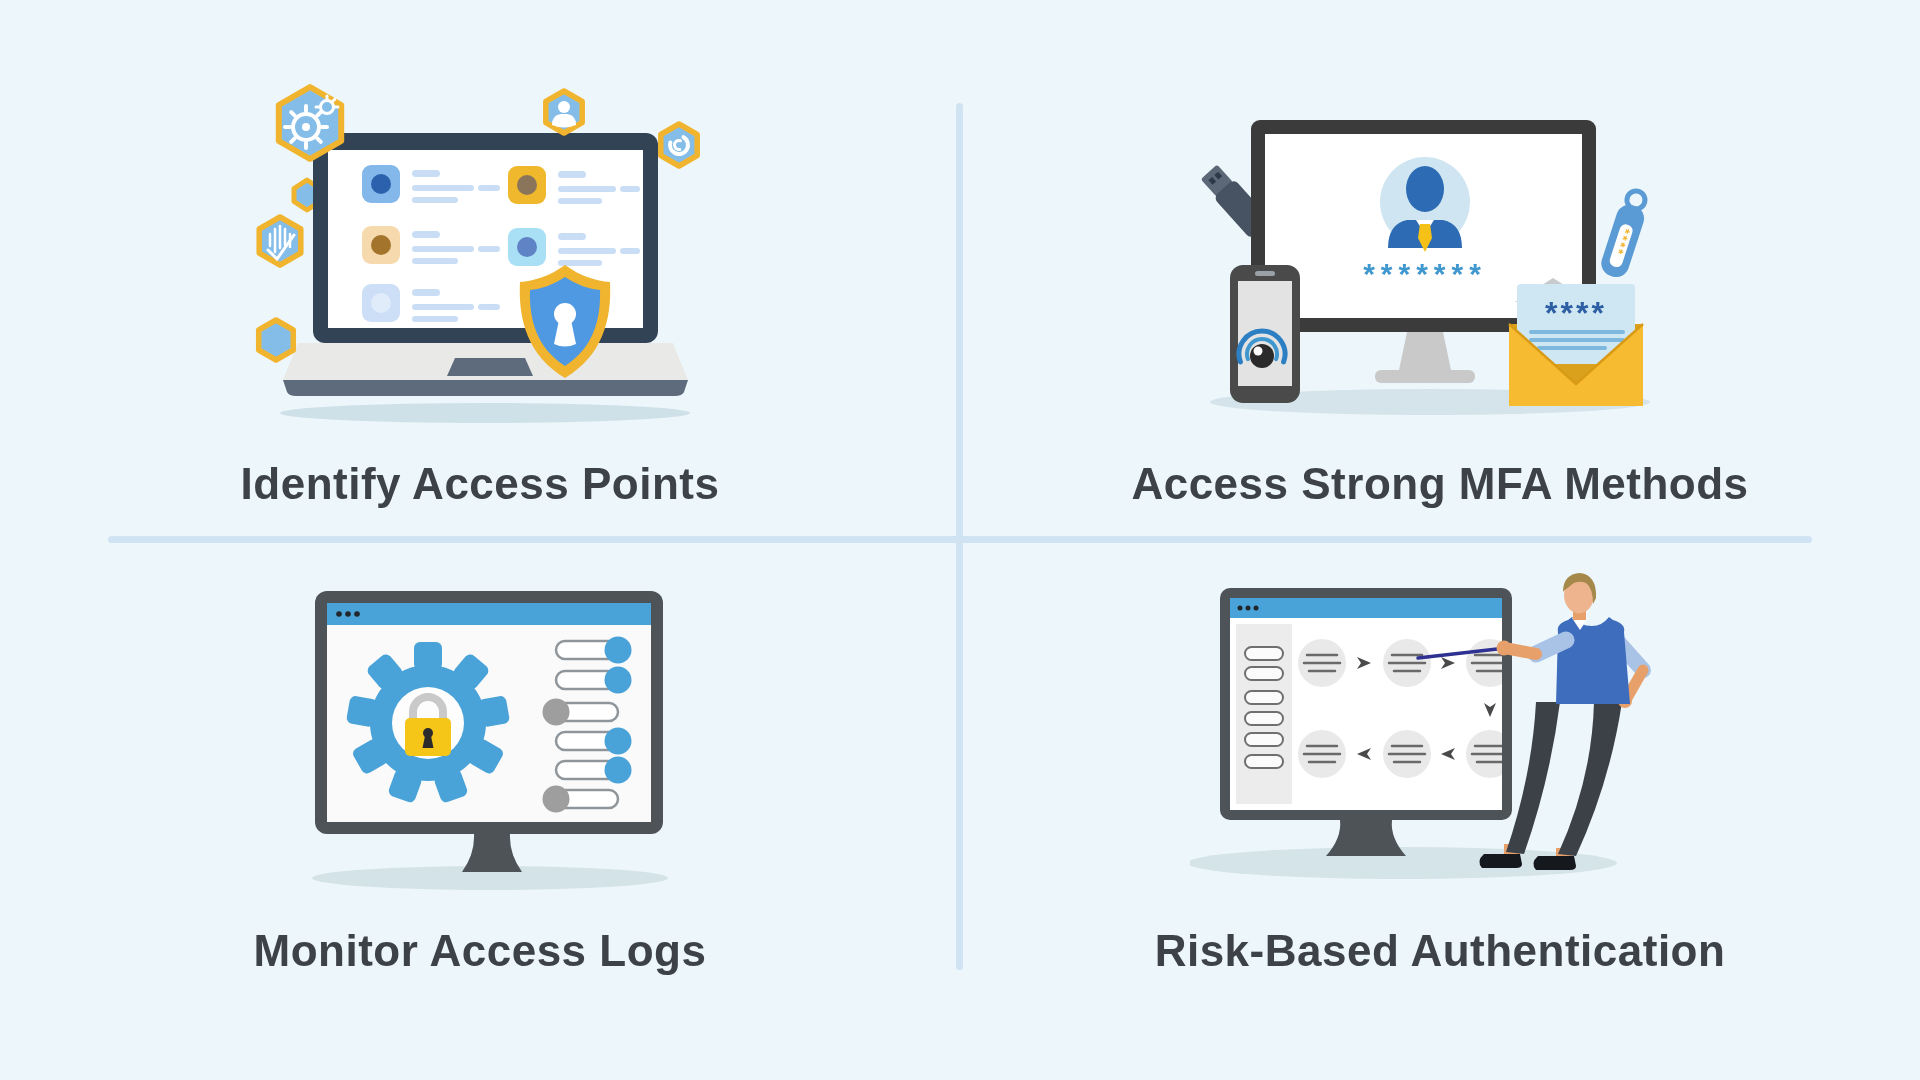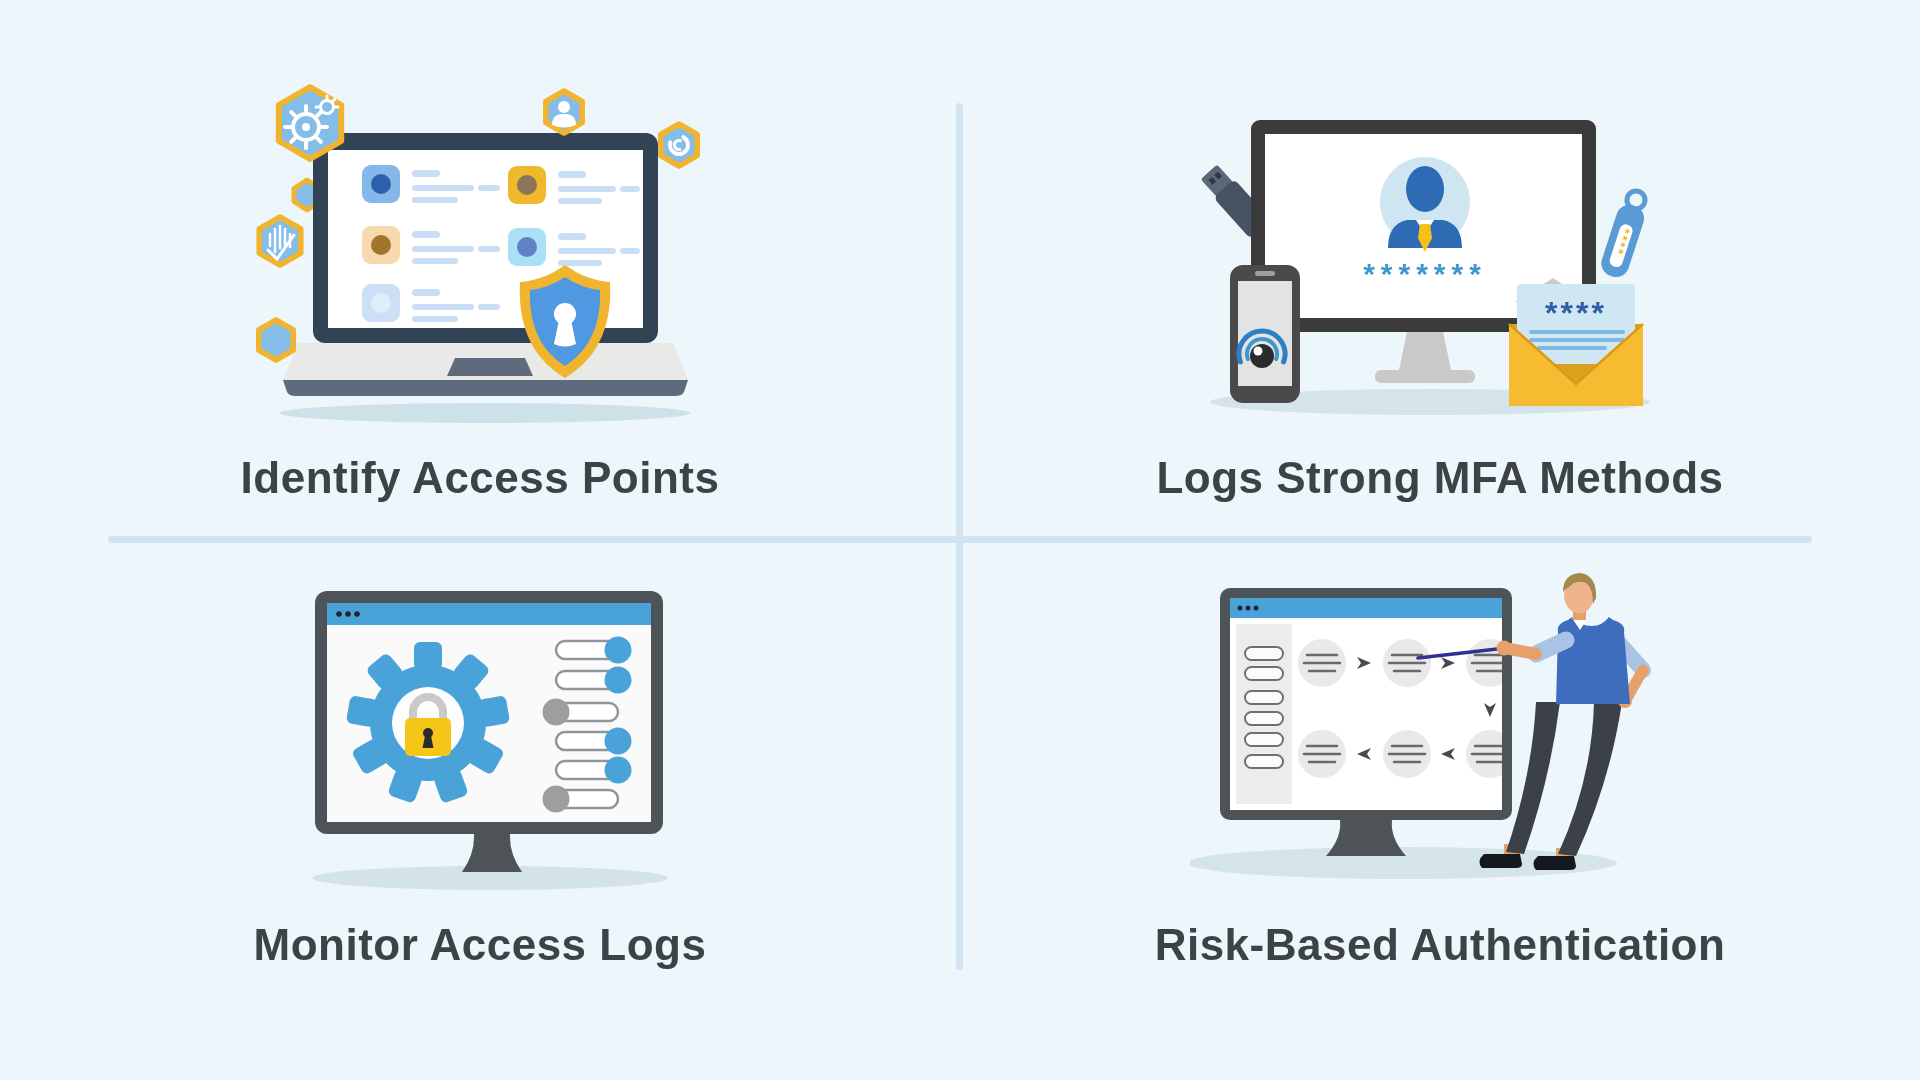--- a/index.html
+++ b/index.html
@@ -4,21 +4,21 @@
 <style>
   html,body{margin:0;padding:0;background:#dfe9ee;}
   .page{position:relative;width:1920px;height:1080px;background:#edf7fb;overflow:hidden;
         font-family:"Liberation Sans",sans-serif;}
   .divider-v{position:absolute;left:956px;top:103px;width:7px;height:867px;background:#cfe3f2;border-radius:4px;}
   .divider-h{position:absolute;left:108px;top:536px;width:1704px;height:7px;background:#cfe3f2;border-radius:4px;}
   .quadrant{position:absolute;width:960px;height:540px;}
   .q-tl{left:0;top:0}.q-tr{left:960px;top:0}.q-bl{left:0;top:540px}.q-br{left:960px;top:540px}
   .illo{position:absolute;}
   .q-title{position:absolute;left:0;right:0;text-align:center;font-size:44px;line-height:56px;
-           font-weight:700;color:#3d4247;letter-spacing:.5px;}
+           font-weight:700;color:#3d4247;letter-spacing:.5px;margin-top:6px;}
   .q-top-title{top:450px;} .q-bottom-title{top:377px;}
   svg{display:block;}
 </style>
 </head>
 <body>
 
 <div class="page">
 
   <div class="divider-v"></div>
   <div class="divider-h"></div>
@@ -183,21 +183,21 @@
           <rect x="332" y="212" width="118" height="80" rx="4" fill="#cfe7f3"></rect>
           <text x="391" y="252" text-anchor="middle" font-size="32" font-weight="bold" letter-spacing="3" fill="#2e5fa3">****</text>
           <rect x="344" y="258" width="96" height="4" rx="2" fill="#7fb8dd"></rect>
           <rect x="344" y="266" width="96" height="4" rx="2" fill="#7fb8dd"></rect>
           <rect x="352" y="274" width="70" height="4" rx="2" fill="#7fb8dd"></rect>
         </g>
         <polygon points="324,252 391,312 458,252 458,334 324,334" fill="#f6bb31"></polygon>
         <path d="M324,252 L391,312 L458,252" fill="none" stroke="#d99b15" stroke-width="2.5"></path>
       </g>
     </svg>
-    <div class="q-title q-top-title">Logs Strong MFA Methods</div>
+    <div class="q-title q-top-title">Access Strong MFA Methods</div>
   </div>
 
   <div class="quadrant q-br">
     <svg class="illo" style="left:230px;top:20px" width="480" height="330" viewBox="0 0 480 330">
       <defs>
         <clipPath id="br-screen-clip">
             <rect x="40" y="58" width="272" height="192"></rect>
           </clipPath>
       </defs>
       <ellipse cx="212" cy="303" rx="215" ry="16" fill="#d5e4e8"></ellipse>

